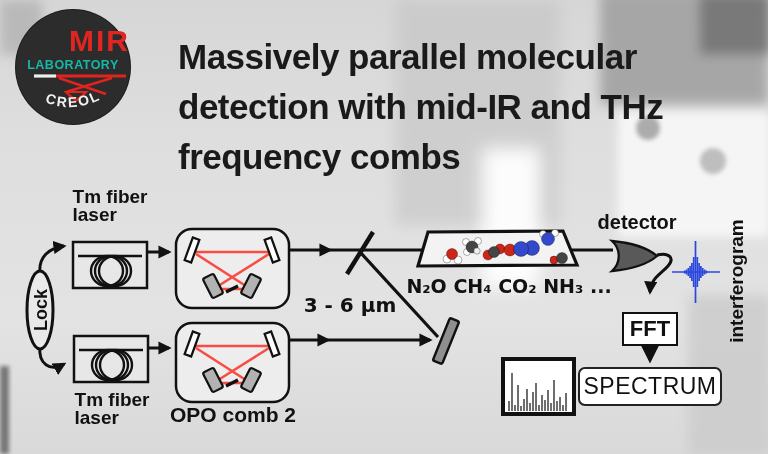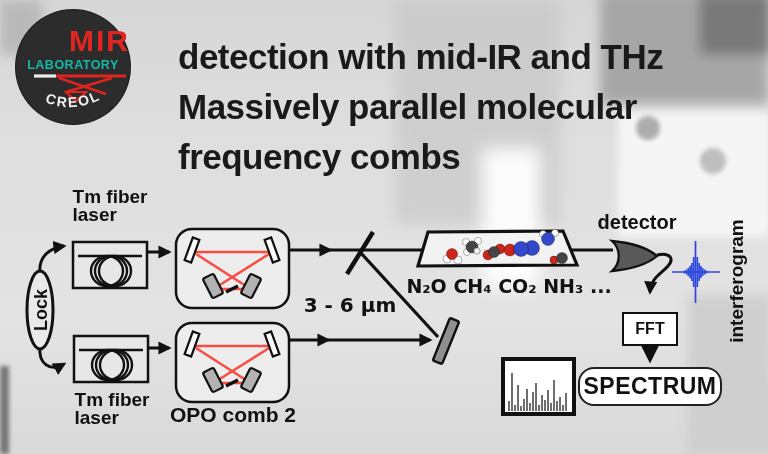--- a/index.html
+++ b/index.html
@@ -11,24 +11,24 @@
   .lbl{position:absolute;font-weight:bold;color:#111;white-space:pre-line;
     font-family:"Liberation Sans", sans-serif;}
   .center{transform:translate(-50%,-50%);text-align:left;}
   .rot{transform:translate(-50%,-50%) rotate(-90deg);white-space:nowrap;}
   .title{position:absolute;left:178px;top:32px;width:560px;font-weight:bold;
     font-size:35px;line-height:50px;letter-spacing:-0.5px;color:#1a1a1a;}
   .title div{white-space:nowrap;}
   .dejavu{font-family:"DejaVu Sans","Liberation Sans",sans-serif;}
   .fftbox{position:absolute;left:622px;top:312px;width:52px;height:30px;background:#fff;
     border:2.5px solid #111;display:flex;align-items:center;justify-content:center;
-    font-weight:bold;font-size:16px;color:#111;}
+    font-weight:bold;font-size:22px;color:#111;}
   .specbox{position:absolute;left:578px;top:367px;width:140px;height:35px;background:#fff;
-    border:2.5px solid #222;border-radius:16px;display:flex;align-items:center;justify-content:center;
-    font-weight:bold;font-size:23px;letter-spacing:0.5px;color:#111;}
+    border:2.5px solid #222;border-radius:7px;display:flex;align-items:center;justify-content:center;
+    font-weight:normal;font-size:23px;letter-spacing:0.5px;color:#111;}
   .inset{position:absolute;left:501px;top:357px;width:62px;height:48px;background:#fff;
     border:4px solid #111;display:flex;align-items:flex-end;gap:1px;padding:2px 2px 1px 3px;}
   .inset .bar{width:2px;background:#6e6e6e;}
   .logo{position:absolute;left:16px;top:10px;width:114px;height:114px;border-radius:50%;
     background:#2d2c2c;box-shadow:0 0 0 1px #1c1c1c;}
   .logo .mir{position:absolute;left:0;top:14px;width:114px;text-align:right;
     color:#e32521;font-weight:bold;font-size:30px;letter-spacing:2px;}
   .logo .labty{position:absolute;left:0;top:48px;width:114px;text-align:center;
     color:#14b8a6;font-weight:bold;font-size:12.5px;letter-spacing:0.5px;}
   .logo svg{position:absolute;left:0;top:0;}
@@ -172,22 +172,22 @@
       <line x1="96" y1="68" x2="50" y2="82" stroke="#e02420" stroke-width="2.4"></line>
       <path d="M 50,82 L 70,82 L 60,91 Z" fill="none" stroke="#e02420" stroke-width="2.2"></path>
       <path id="creolArc" d="M 20,88 Q 57,108 94,84" fill="none"></path>
       <text font-family="Liberation Sans, sans-serif" font-size="14" font-weight="bold" fill="#f2f2f2" letter-spacing="2">
         <textPath href="#creolArc" startOffset="50%" text-anchor="middle">CREOL</textPath>
       </text>
     </svg>
   </div>
 
   <div class="title">
+    <div>Massively parallel molecular</div>
     <div>detection with mid-IR and THz</div>
-    <div>Massively parallel molecular</div>
     <div>frequency combs</div>
   </div>
 
   <div class="lbl center" style="left:110px;top:206px;font-size:19px;line-height:18px;">Tm fiber
 laser</div>
   <div class="lbl center" style="left:112px;top:409px;font-size:19px;line-height:18px;">Tm fiber
 laser</div>
   <div class="lbl rot" style="left:41px;top:310px;font-size:18px;">Lock</div>
   <div class="lbl center" style="left:233px;top:415px;font-size:21px;white-space:nowrap;">OPO comb 2</div>
   <div class="lbl center dejavu" style="left:350px;top:305px;font-size:20px;white-space:nowrap;">3 - 6 μm</div>

